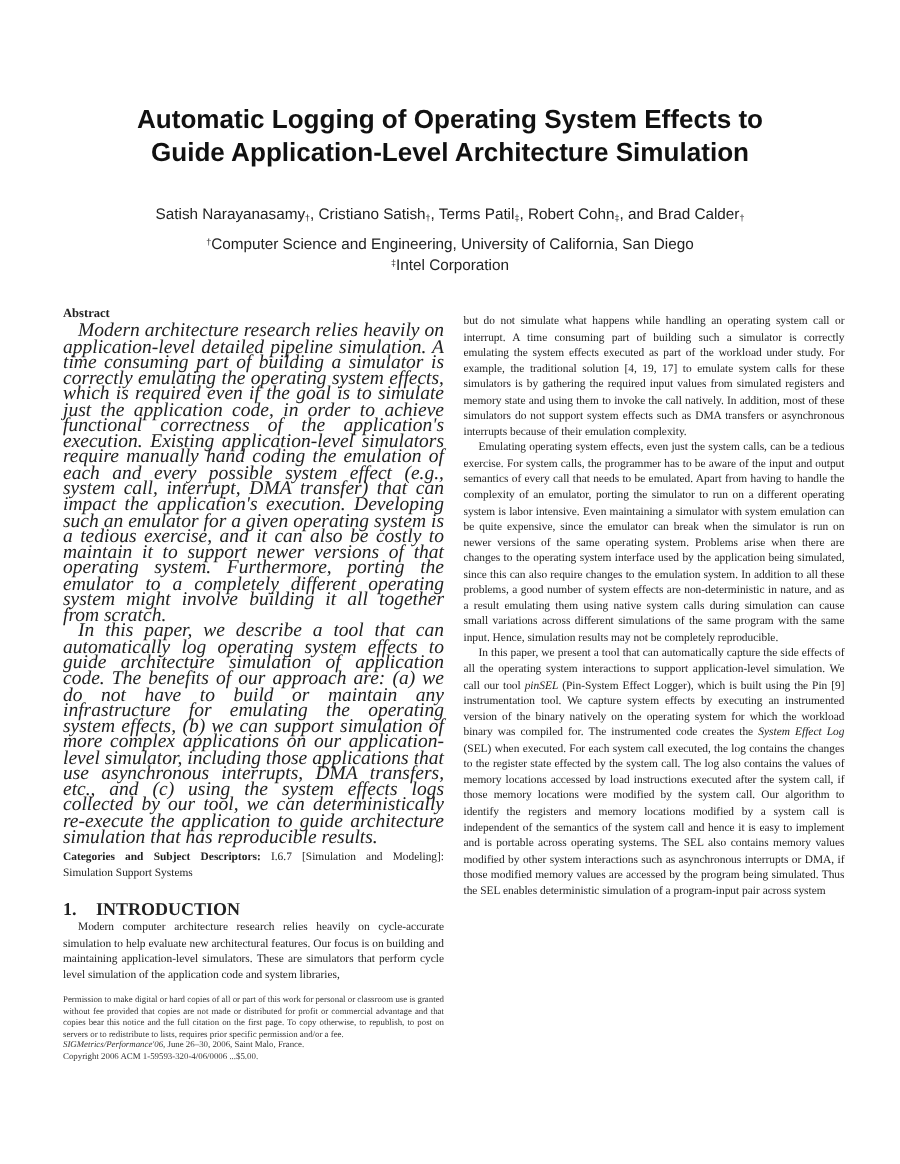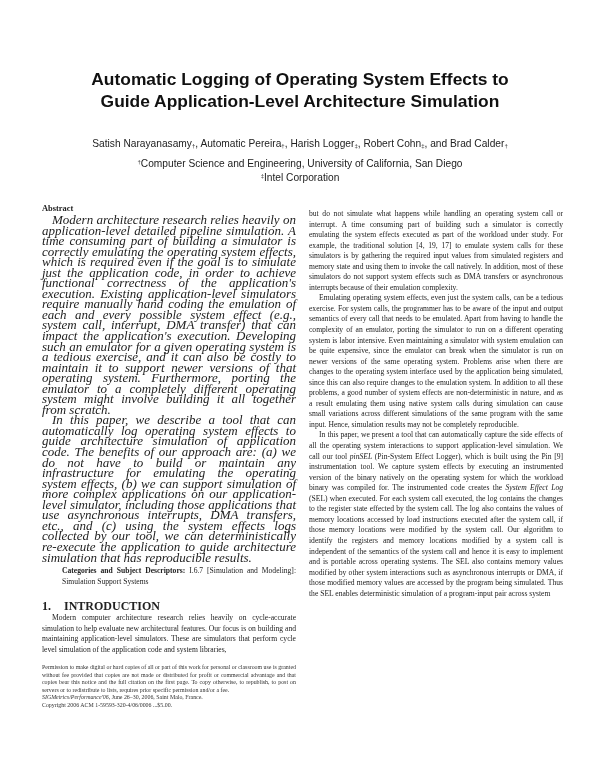--- a/index.html
+++ b/index.html
@@ -22,21 +22,21 @@
   }
   .affil sup { font-size: 6px; vertical-align: 3px; }
 
   .col { position: absolute; top: 203px; font-family: "Liberation Serif", serif; color: #222; }
   .col-left { left: 42px; width: 254px; }
   .col-right { left: 309px; width: 254px; top: 209px; }
 
   .abs-head { text-align: left; font-weight: bold; font-size: 8.4px; line-height: 11px; margin-bottom: 1px; }
   .abs { font-style: italic; font-size: 13px; line-height: 10.55px; text-align: justify; text-indent: 10px; margin: 0; hyphens: auto; }
 
-  .meta { font-size: 7.6px; line-height: 10.5px; margin-top: 3px; text-align: justify; margin-left: 20px; }
+  .meta { font-size: 7.6px; line-height: 10.5px; margin-top: 3px; text-align: justify; }
   .meta b { font-weight: bold; }
 
   .sec-head { font-weight: bold; font-size: 12px; line-height: 13px; margin-top: 13px; }
   .sec-head .num { display: inline-block; width: 22px; }
 
   .body-p { font-size: 7.6px; line-height: 10.55px; text-align: justify; text-indent: 10px; margin: 0; }
   .body-p i { font-style: italic; }
 
   .footnote {
     position: absolute; left: 42px; top: 664px; width: 254px;
@@ -49,21 +49,21 @@
 <body>
 
 <div class="page">
 
   <div class="title">
     <div>Automatic Logging of Operating System Effects to</div>
     <div>Guide Application-Level Architecture Simulation</div>
   </div>
 
   <div class="authors">
-    <span>Satish Narayanasamy</span><sub>†</sub><span>, </span><span>Automatic Pereira</span><sub>†</sub><span>, </span><span>Harish Logger</span><sub>‡</sub><span>, </span><span>Robert Cohn</span><sub>‡</sub><span>, and </span><span>Brad Calder</span><sub>†</sub>
+    <span>Satish Narayanasamy</span><sub>†</sub><span>, </span><span>Cristiano Satish</span><sub>†</sub><span>, </span><span>Terms Patil</span><sub>‡</sub><span>, </span><span>Robert Cohn</span><sub>‡</sub><span>, and </span><span>Brad Calder</span><sub>†</sub>
   </div>
 
   <div class="affil">
     <div><sup>†</sup><span>Computer Science and Engineering, University of California, San Diego</span></div>
     <div><sup>‡</sup><span>Intel Corporation</span></div>
   </div>
 
   <div class="col col-left">
     <div class="abs-head">Abstract</div>
     <p class="abs">Modern architecture research relies heavily on application-level detailed pipeline simulation. A time consuming part of building a simulator is correctly emulating the operating system effects, which is required even if the goal is to simulate just the application code, in order to achieve functional correctness of the application's execution. Existing application-level simulators require manually hand coding the emulation of each and every possible system effect (e.g., system call, interrupt, DMA transfer) that can impact the application's execution. Developing such an emulator for a given operating system is a tedious exercise, and it can also be costly to maintain it to support newer versions of that operating system. Furthermore, porting the emulator to a completely different operating system might involve building it all together from scratch.</p>

